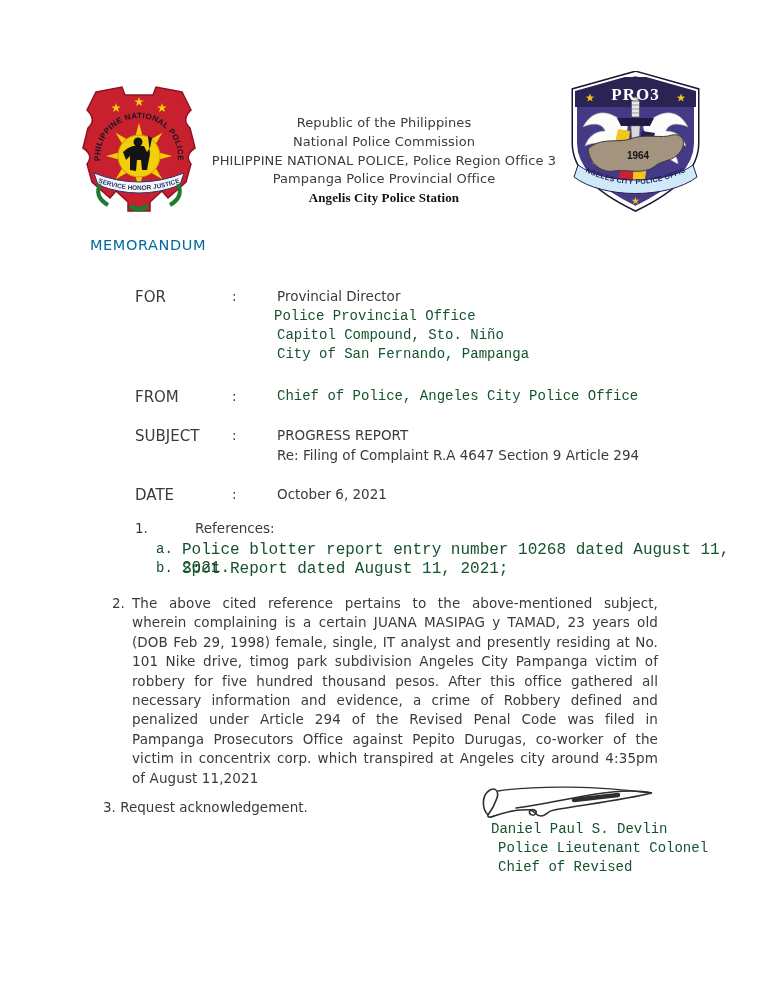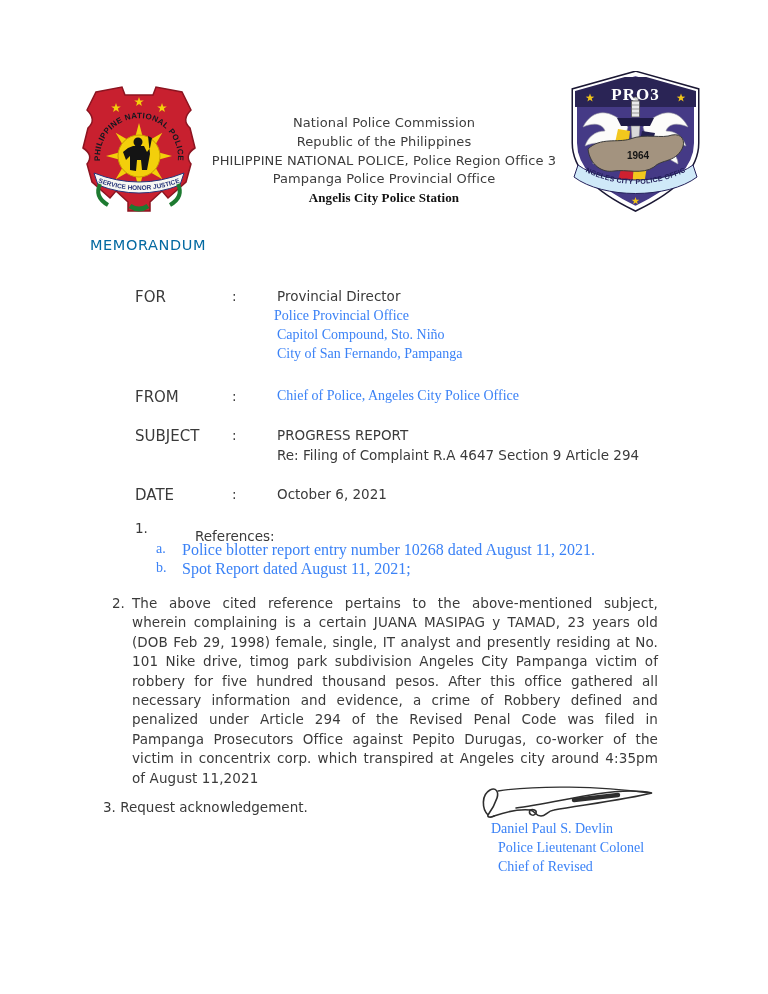--- a/index.html
+++ b/index.html
@@ -3,35 +3,35 @@
 <meta charset="utf-8">
 <style>
   html,body{margin:0;padding:0;background:#888;}
   .page{
     position:relative;width:768px;height:994px;margin:0 auto;
     background:#ffffff;overflow:hidden;
     font-family:"DejaVu Sans",sans-serif;color:#3a3a3a;
   }
   .abs{position:absolute;}
   .gothic{font-family:"DejaVu Sans",sans-serif;color:#3a3a3a;}
-  .arial{font-family:Liberation Serif, serif;color:#3b82f6;}
+  .arial{font-family:Liberation Mono, monospace;color:#14532d;}
 
   .header-block{left:134px;top:114px;width:500px;text-align:center;
     font-size:13px;line-height:18.8px;letter-spacing:0.1px;color:#3c3c3c;}
   .header-block .bold{font-weight:bold;color:#111;font-family:Liberation Serif, serif;}
 
   .memo-title{left:90px;top:237px;font-size:14.5px;letter-spacing:0.6px;color:#0369a1;}
 
   .field-label{left:135px;font-size:15px;}
   .field-colon{left:232px;font-size:13.5px;}
   .field-val{left:277px;font-size:13.5px;white-space:nowrap;}
   .arial-val{font-size:14px;}
 
   .ref-num{left:135px;top:520px;font-size:13.5px;}
-  .ref-title{left:195px;top:520px;font-size:13.5px;margin-top:8px;}
+  .ref-title{left:195px;top:520px;font-size:13.5px;}
   .sub-letter{left:156px;font-size:14px;}
   .sub-text{left:182px;font-size:16px;}
 
   .para2{left:112px;top:594px;width:546px;display:flex;}
   .para2 .num{flex:0 0 20px;font-size:13.5px;line-height:19.4px;}
   .para2 .txt{flex:1;font-size:13.5px;line-height:19.4px;text-align:justify;
     letter-spacing:0.1px;}
 
   .item3{left:103px;top:799px;font-size:13.5px;}
 
@@ -123,22 +123,22 @@
     <use href="#star5" transform="translate(111,27) scale(0.9)" fill="#f0c419"></use>
     <path d="M 8,94 C 35,114 96,114 123,94 L 127,106 C 98,128 33,128 4,106 Z" fill="#cfe9f8" stroke="#23205a" stroke-width="1"></path>
     <path id="pro3rib" d="M 16,101 Q 65.5,125 115,101" fill="none"></path>
     <text font-size="7" font-weight="bold" fill="#23205a" letter-spacing="0.3" style="font-family:'Liberation Sans',sans-serif">
       <textPath href="#pro3rib" startOffset="50%" text-anchor="middle">ANGELES CITY POLICE OFFICE</textPath>
     </text>
     <use href="#star5" transform="translate(65.5,130) scale(0.8)" fill="#f0c419"></use>
   </svg>
 
   <div class="abs header-block">
+    <div>Republic of the Philippines</div>
     <div>National Police Commission</div>
-    <div>Republic of the Philippines</div>
     <div>PHILIPPINE NATIONAL POLICE, Police Region Office 3</div>
     <div>Pampanga Police Provincial Office</div>
     <div class="bold">Angelis City Police Station</div>
   </div>
 
   <div class="abs memo-title gothic">MEMORANDUM</div>
 
   <div class="abs field-label gothic" style="top:288px">FOR</div>
   <div class="abs field-colon gothic" style="top:288px">:</div>
   <div class="abs field-val gothic" style="top:288px">Provincial Director</div>

